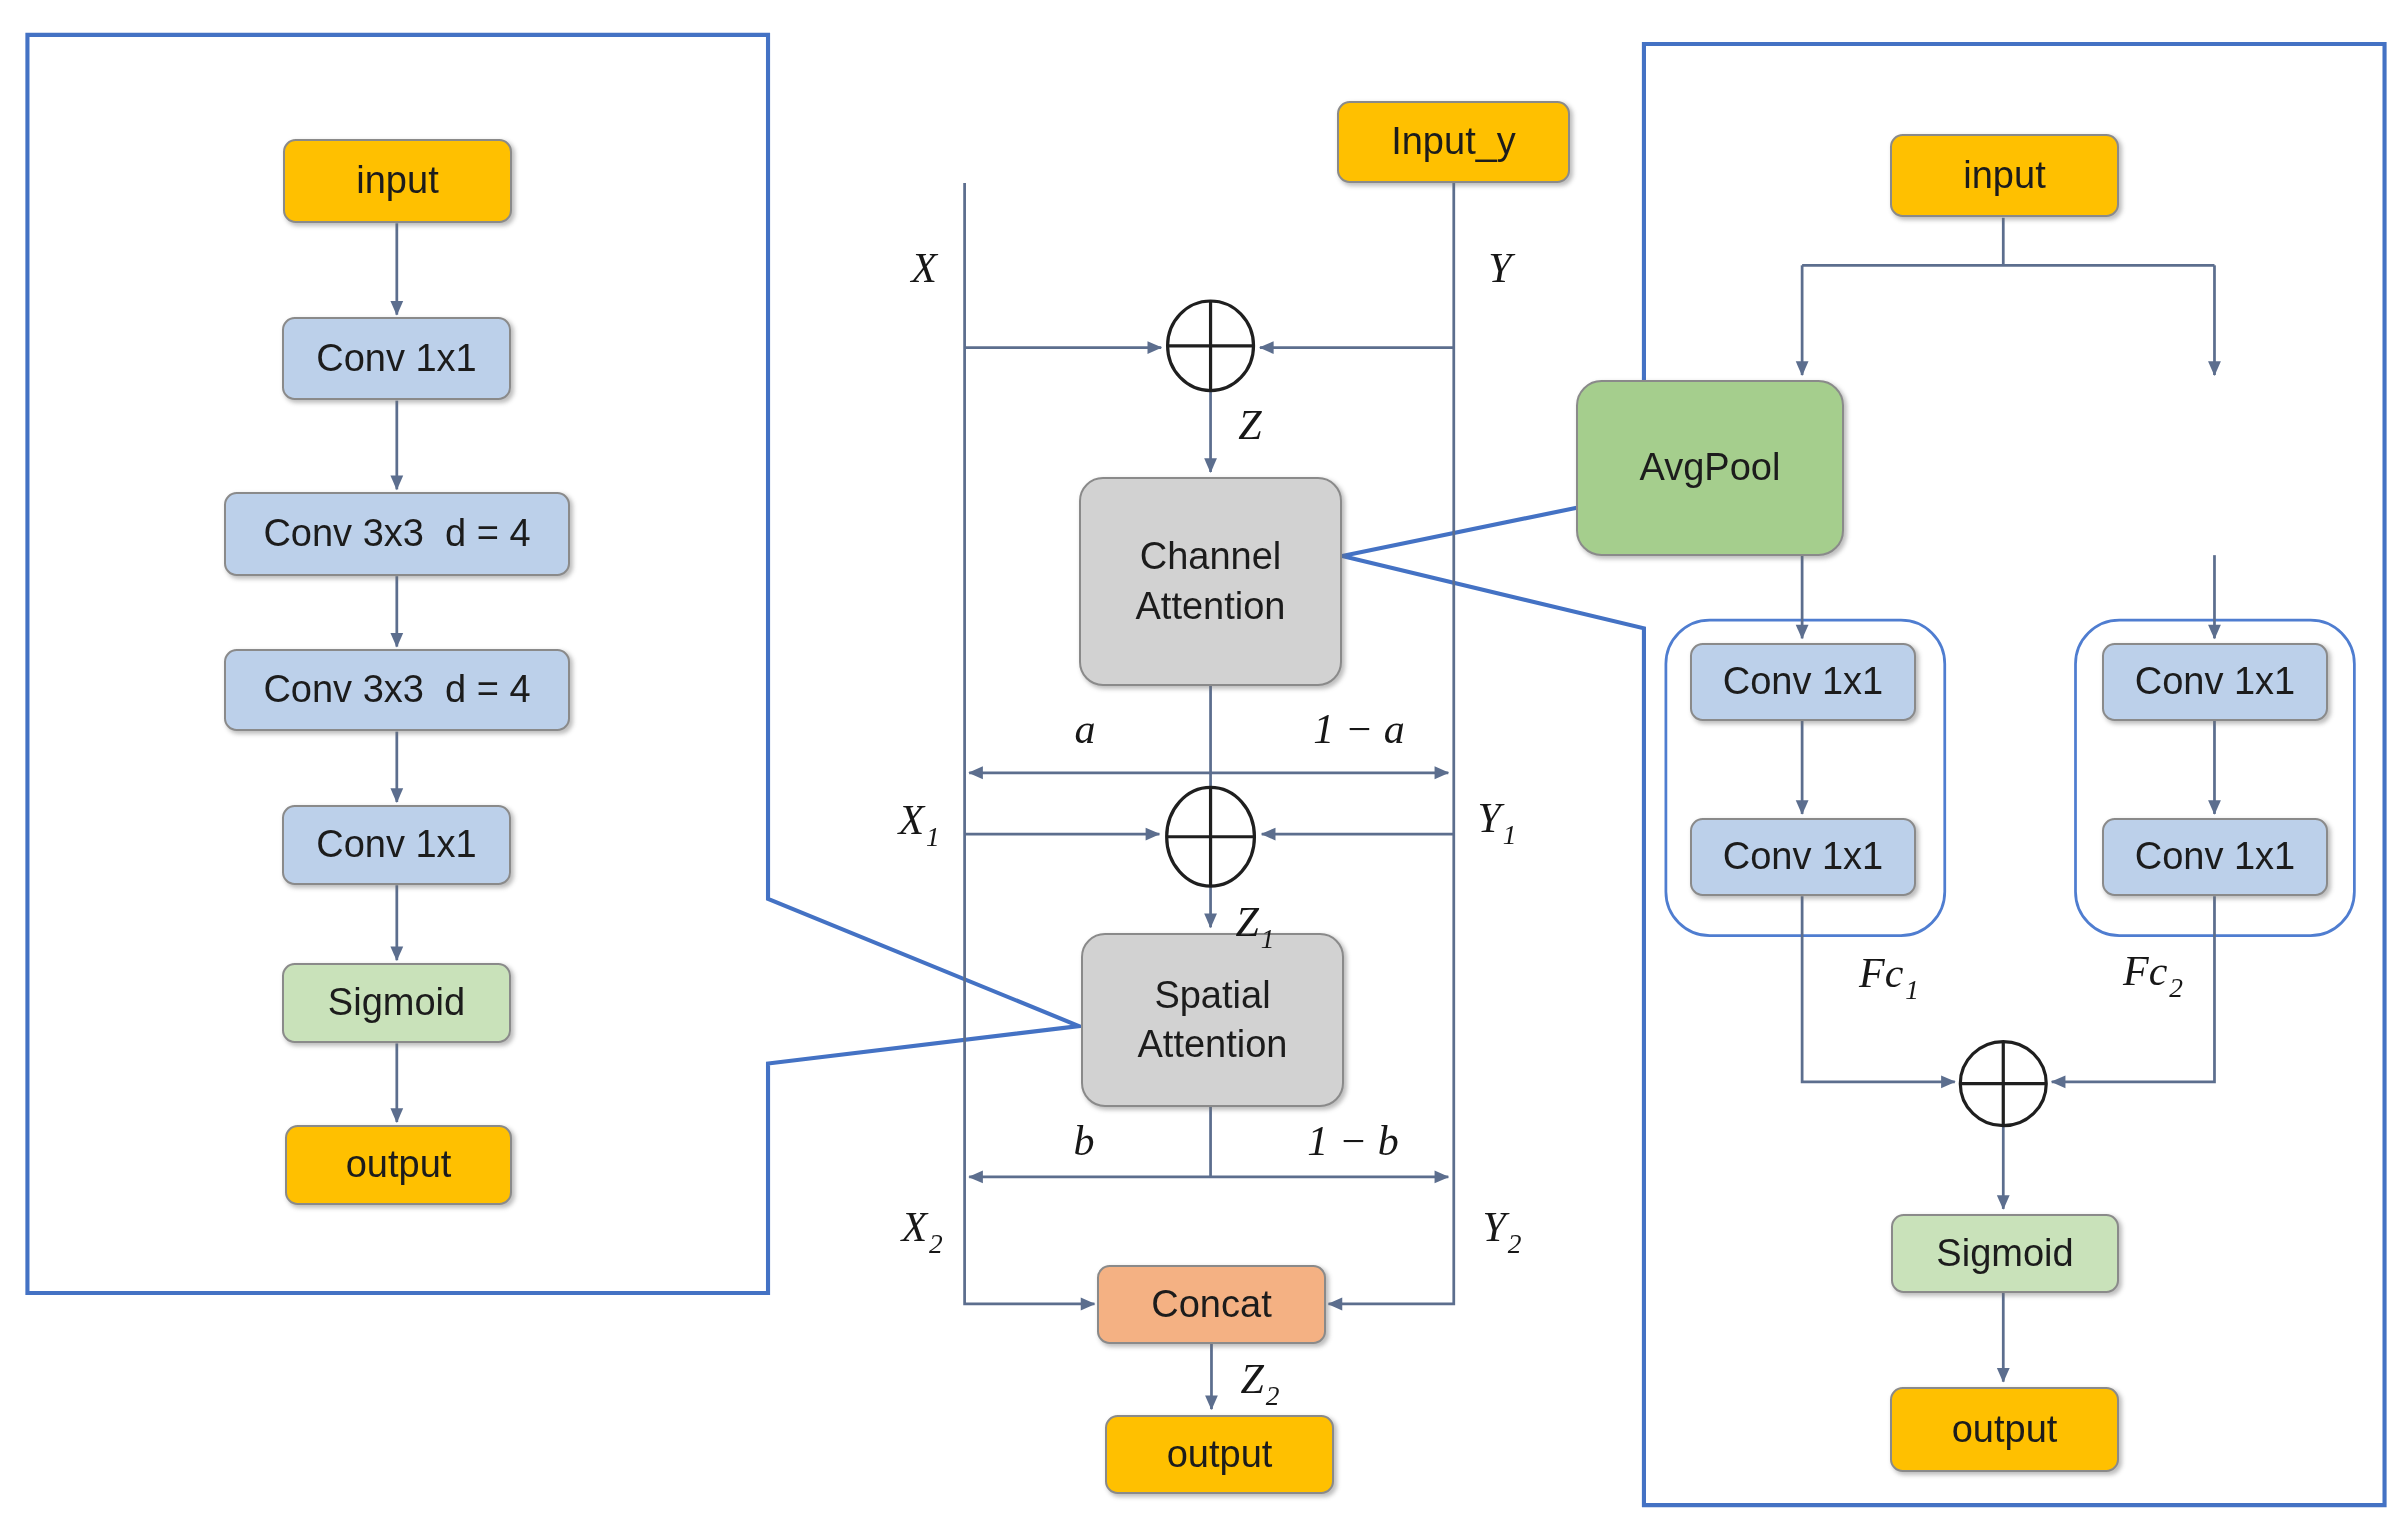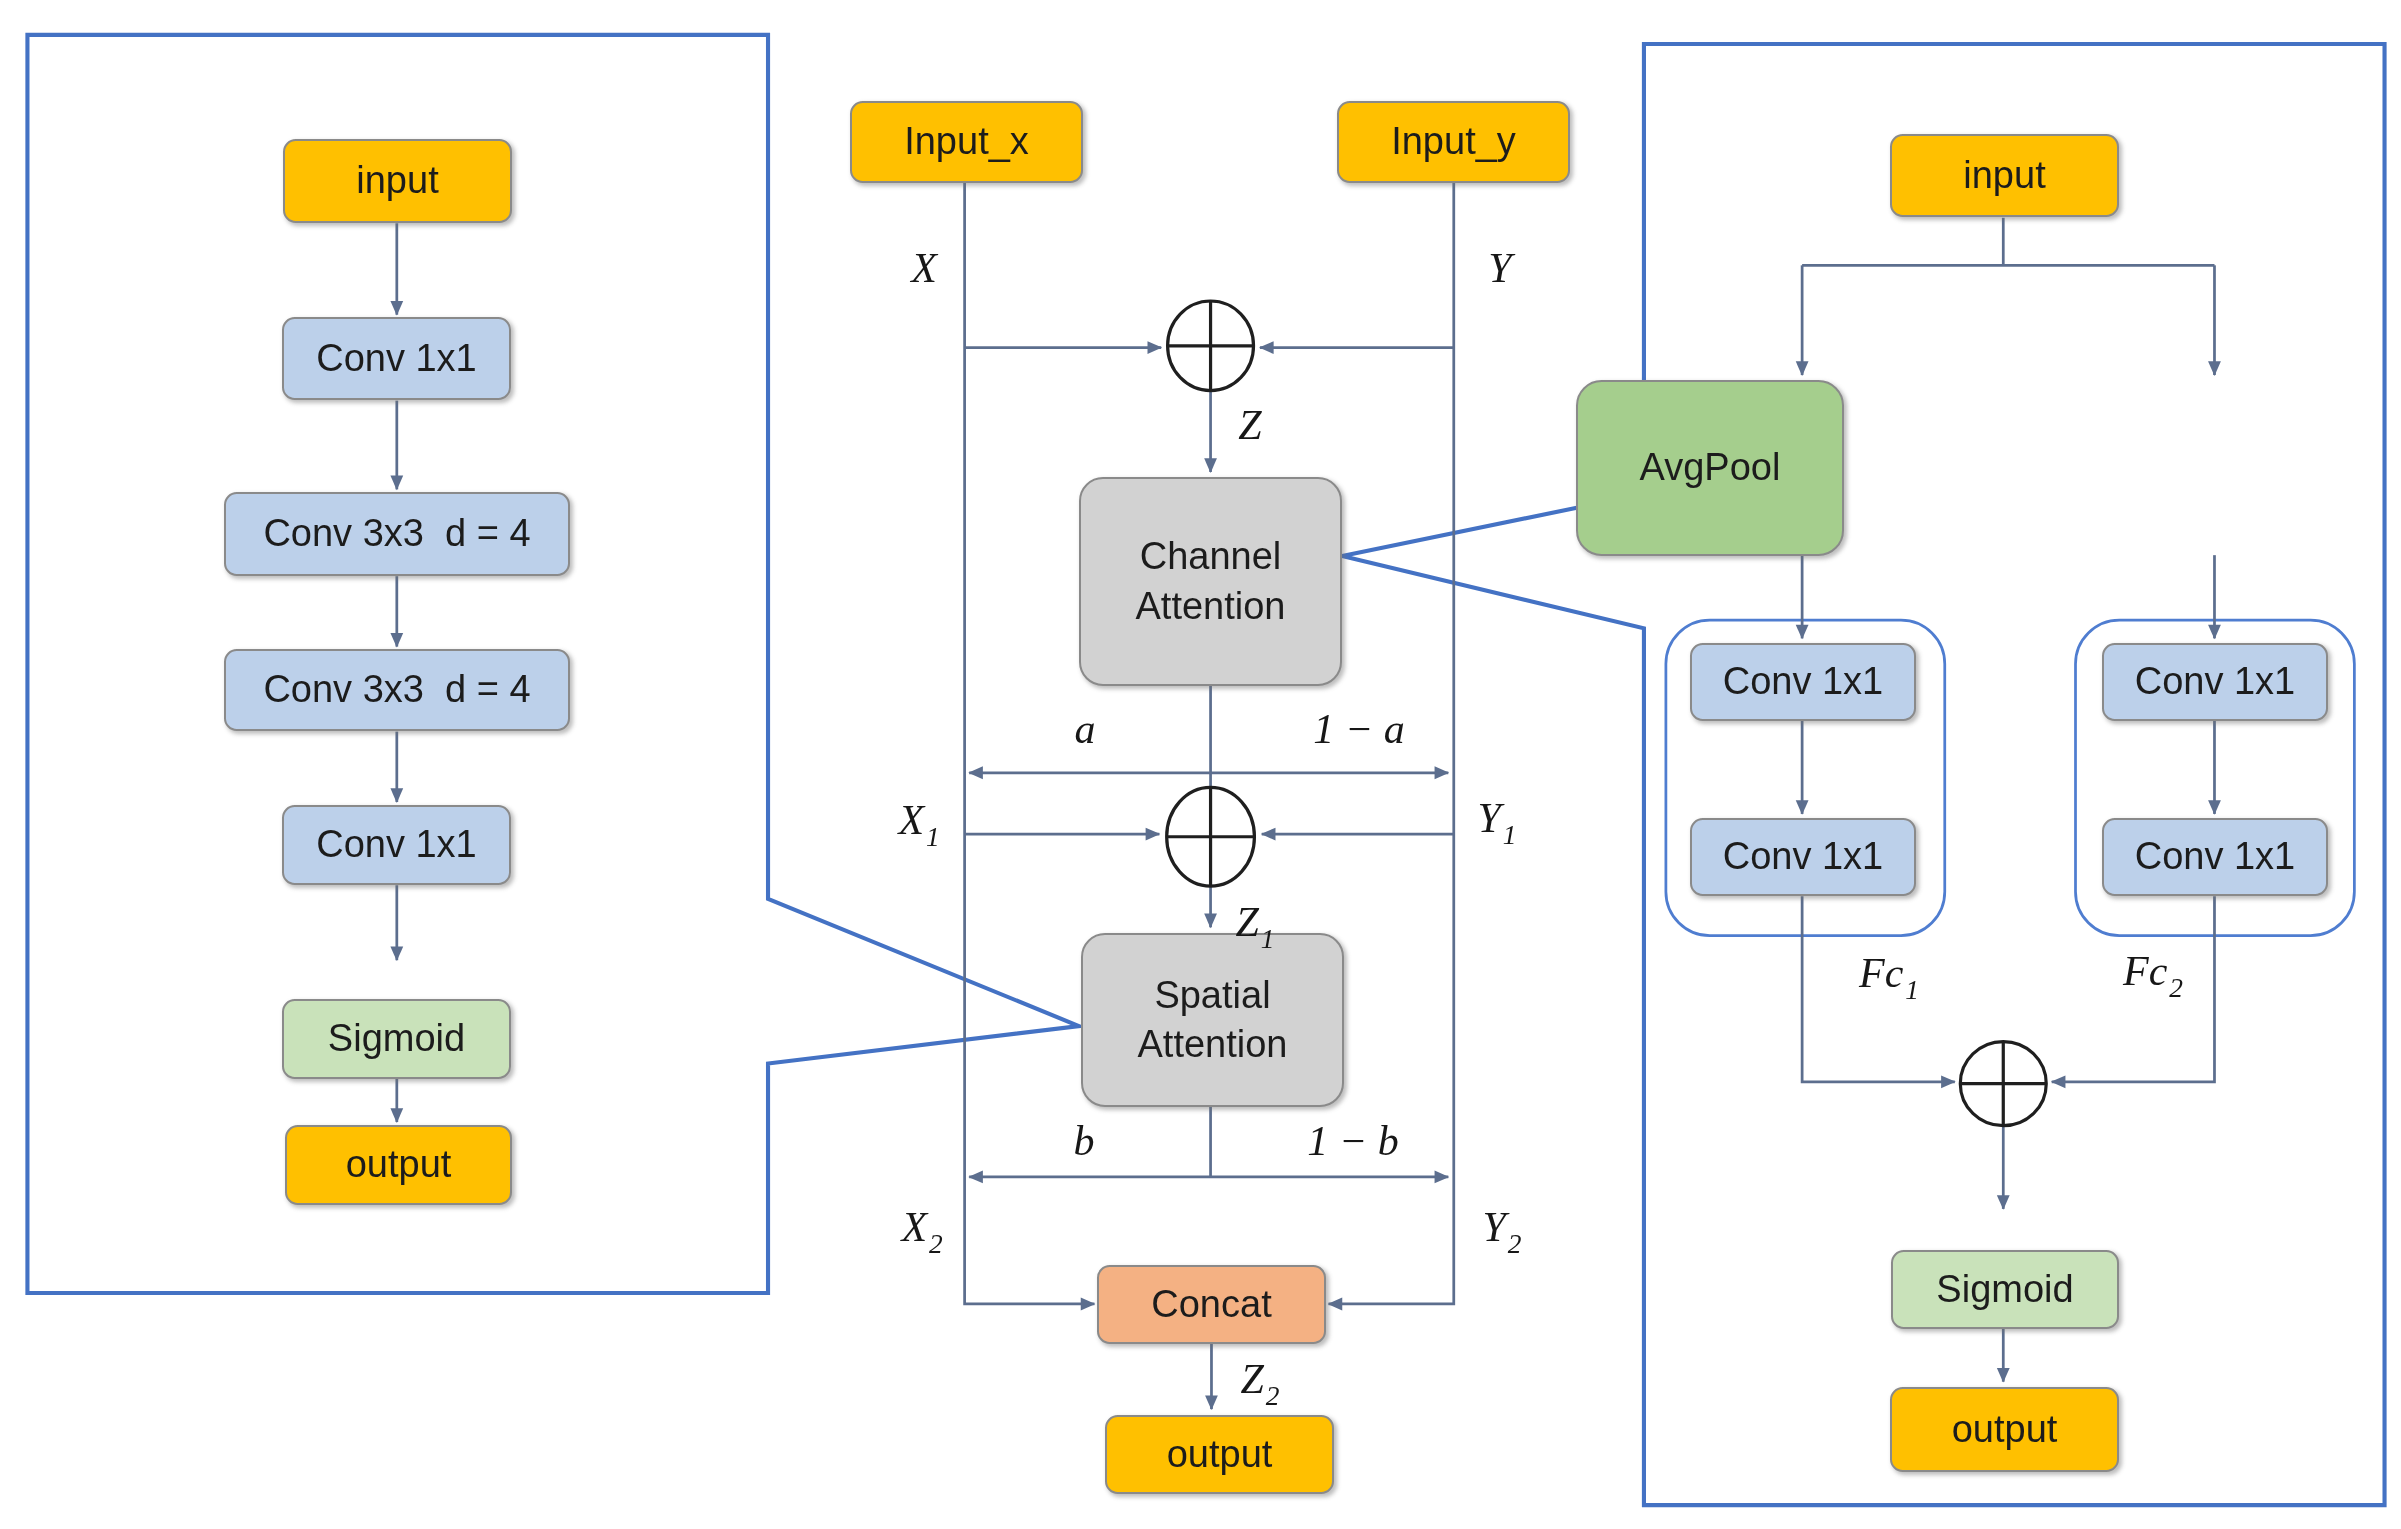--- a/index.html
+++ b/index.html
@@ -19,21 +19,21 @@
   .oplus-cross{stroke:#1f1f1f;stroke-width:3.5;fill:none;}
   marker path{fill:var(--wire);}
   .node{position:absolute;display:flex;align-items:center;justify-content:center;
         border:2.3px solid var(--node-border);border-radius:12.8px;color:var(--ink);
         font-size:38px;line-height:1.3;text-align:center;
         box-shadow:2.7px 2.7px 4.6px rgba(110,110,110,0.45);box-sizing:border-box;}
   .node .nlabel{white-space:pre-wrap;padding:0 9.1px;}
   .orange{background:var(--node-orange);}
   .blue{background:var(--node-blue);}
   .green{background:var(--node-green);border-radius:25.6px;}
-  .greenlight{background:var(--node-green-light);margin-top:36px;}
+  .greenlight{background:var(--node-green-light);}
   .gray{background:var(--node-gray);border-radius:24px;}
   .salmon{background:var(--node-salmon);}
   .math{position:absolute;transform:translate(-50%,-50%);color:#171717;
         font-family:"Liberation Serif",serif;font-style:italic;font-size:42px;white-space:nowrap;}
   .math .msub{font-size:27.4px;position:relative;top:12px;margin-left:1.8px;}
 </style>
 </head>
 <body>
 
 <div id="canvas">
@@ -123,23 +123,20 @@
   <div class="node blue" style="left:282px;top:805px;width:229px;height:80px">
     <span class="nlabel">Conv 1x1</span>
   </div>
   <div class="node greenlight" style="left:282px;top:963px;width:229px;height:80px">
     <span class="nlabel">Sigmoid</span>
   </div>
   <div class="node orange" style="left:285px;top:1125px;width:227px;height:80px">
     <span class="nlabel">output</span>
   </div>
 
-  <div class="node orange" style="left:850px;top:101px;width:233px;height:82px">
-    <span class="nlabel">Input_x</span>
-  </div>
   <div class="node orange" style="left:1337px;top:101px;width:233px;height:82px">
     <span class="nlabel">Input_y</span>
   </div>
   <div class="node gray" style="left:1079px;top:477px;width:263px;height:209px">
     <span class="nlabel">Channel Attention</span>
   </div>
   <div class="node gray" style="left:1081px;top:933px;width:263px;height:174px">
     <span class="nlabel">Spatial Attention</span>
   </div>
   <div class="node salmon" style="left:1097px;top:1265px;width:229px;height:79px">

